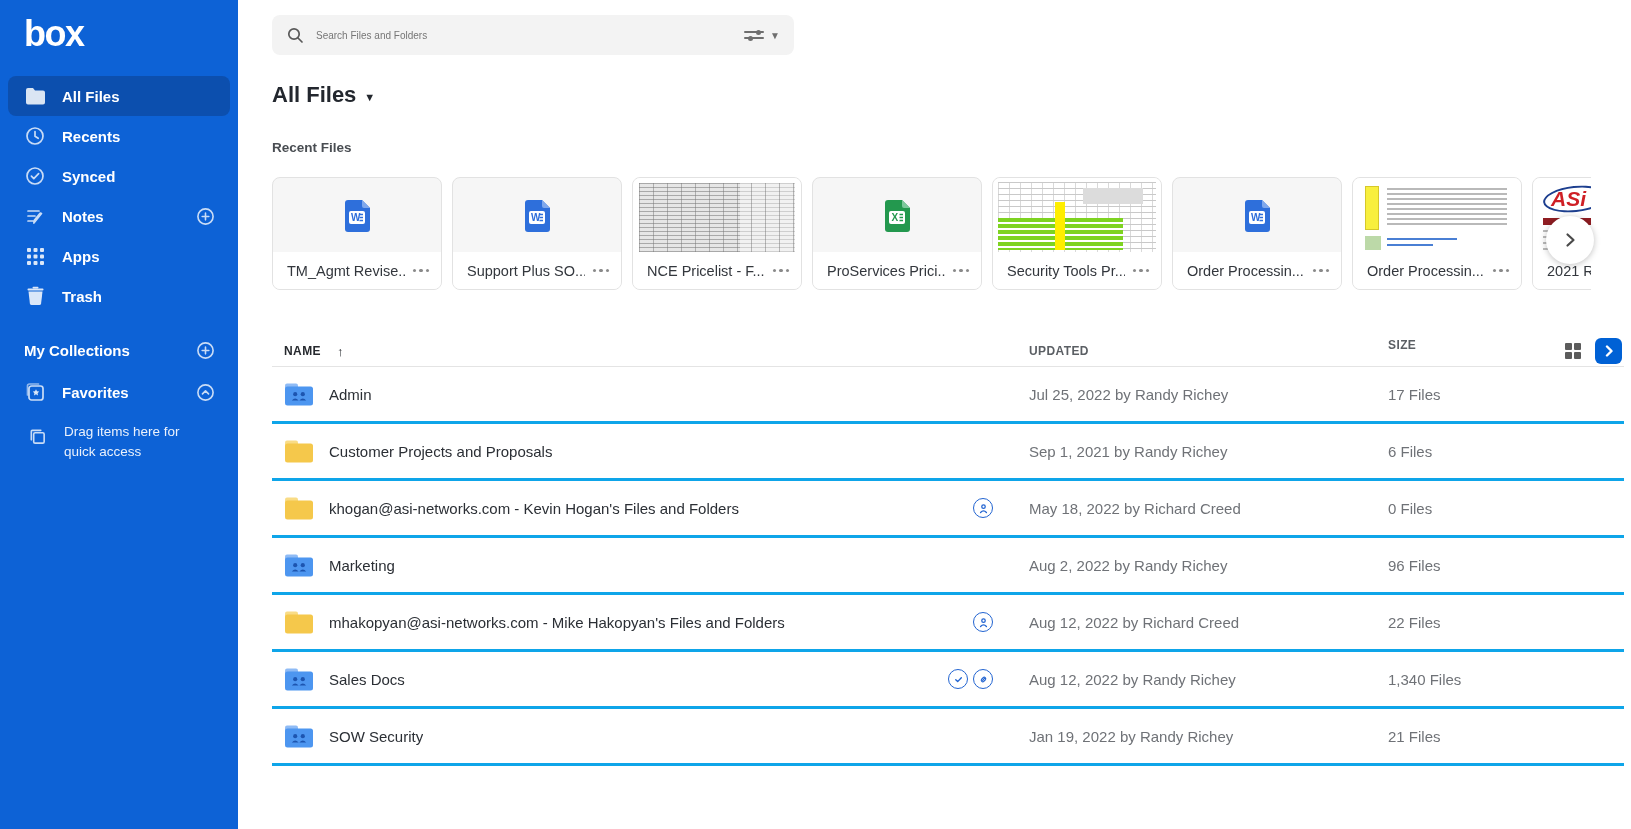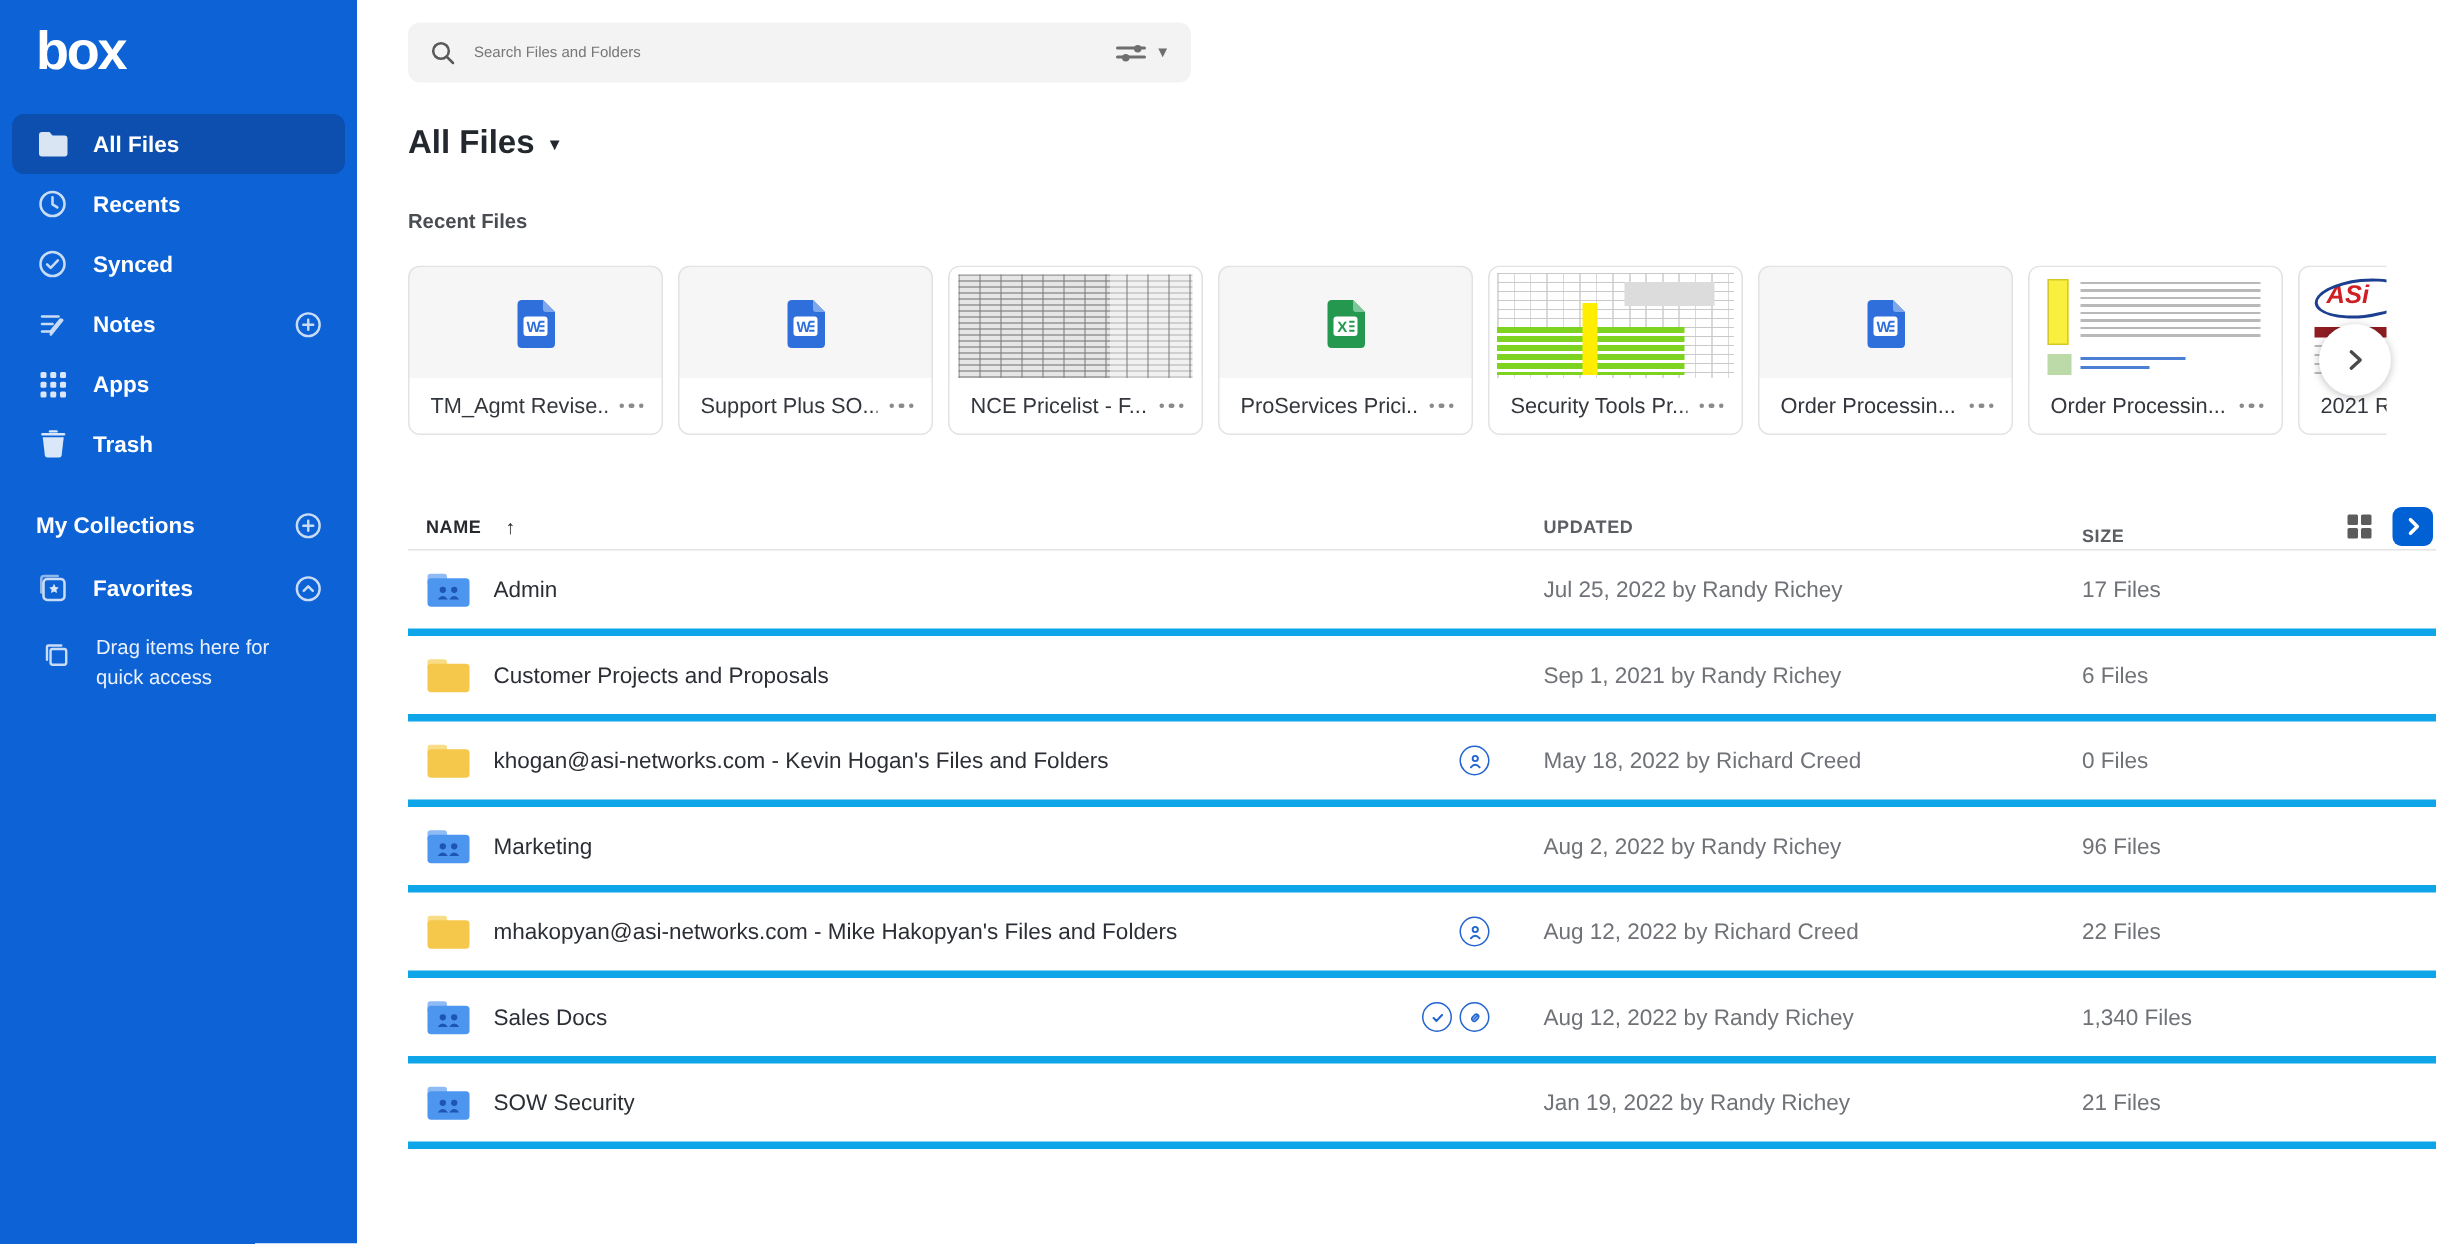--- a/index.html
+++ b/index.html
@@ -136,21 +136,21 @@
   .doc-lines {
     position: absolute; left: 34px; right: 14px; top: 10px; height: 40px;
     background: repeating-linear-gradient(to bottom, #b9b9b9 0 1.5px, transparent 1.5px 5px);
   }
   .doc-yellow-tag { position: absolute; left: 12px; top: 8px; width: 14px; height: 44px; background: #f8ef3e; border: 1px solid #d6c82a; }
   .doc-green-block { position: absolute; left: 12px; top: 58px; width: 16px; height: 14px; background: #bcd9a8; }
   .doc-blue-line { position: absolute; left: 34px; top: 60px; width: 70px; height: 2px; background: #4a7fd4; }
   .doc-blue-line2 { position: absolute; left: 34px; top: 66px; width: 46px; height: 2px; background: #4a7fd4; }
   .asi-logo { position: absolute; left: 10px; top: 8px; width: 64px; height: 26px; }
   .asi-logo .oval { position: absolute; inset: 0; border: 2px solid #1d3f8f; border-radius: 50%; transform: rotate(-6deg); }
-  .asi-logo .txt { position: absolute; left: 8px; top: 1px; font-size: 17px; font-weight: 700; font-style: italic; color: #cf1f25; }
+  .asi-logo .txt { position: absolute; left: 8px; top: 1px; font-size: 21px; font-weight: 700; font-style: italic; color: #cf1f25; }
   .asi-bar { position: absolute; left: 10px; top: 40px; right: 20px; height: 7px; background: #8f1d22; }
   .asi-lines { position: absolute; left: 10px; top: 52px; right: 14px; height: 22px;
     background: repeating-linear-gradient(to bottom, #bbb 0 1.5px, transparent 1.5px 6px); }
 
   .carousel-next {
     position: absolute; left: 1308px; top: 216px; width: 48px; height: 48px;
     border-radius: 50%; background: #fff;
     box-shadow: 0 1px 6px rgba(0,0,0,0.25);
     display: flex; align-items: center; justify-content: center;
     cursor: pointer; z-index: 5;
@@ -168,21 +168,21 @@
   .th-controls { display: flex; align-items: center; justify-content: flex-end; gap: 14px; padding-right: 2px; }
   .grid-icon { width: 16px; height: 16px; display: grid; grid-template-columns: 7px 7px; grid-template-rows: 7px 7px; gap: 2px; cursor: pointer; }
   .grid-icon i { background: #5c5c5c; border-radius: 1px; }
   .panel-btn {
     width: 27px; height: 26px; border-radius: 6px; background: #0061d5;
     display: flex; align-items: center; justify-content: center; cursor: pointer;
   }
 
   .trow {
     height: 57px; display: grid; grid-template-columns: 757px 359px 1fr;
-    align-items: center; border-bottom: 5px solid #0ea5e9;
+    align-items: center; border-bottom: 3px solid #0ea5e9;
     cursor: pointer;
   }
   .cell-name { display: flex; align-items: center; padding-left: 12px; min-width: 0; }
   .folder-ic { width: 30px; height: 25px; flex-shrink: 0; }
   .row-name { margin-left: 15px; font-size: 15px; color: #2b2f35; white-space: nowrap; overflow: hidden; }
   .badges { margin-left: auto; margin-right: 36px; display: flex; gap: 5px; flex-shrink: 0; }
   .badge {
     width: 20px; height: 20px; border-radius: 50%;
     border: 1.4px solid #2264d1;
     display: flex; align-items: center; justify-content: center;
@@ -513,21 +513,21 @@
         </svg>
     </div>
 
     <div class="table">
       <div class="thead">
         <div class="th th-name">
           <span>NAME</span>
           <span class="sort-arrow">↑</span>
         </div>
         <div class="th">UPDATED</div>
-        <div class="th th-controls-wrap" style="display:flex; align-items:flex-end;">
+        <div class="th th-controls-wrap" style="display:flex; align-items:flex-start;">
           <span class="th">SIZE</span>
           <span class="nav-spacer" style="flex:1;"></span>
           <span class="th-controls">
             <span class="grid-icon">
                 <i></i>
                 <i></i>
                 <i></i>
                 <i></i>
               </span>
             <span class="panel-btn">

